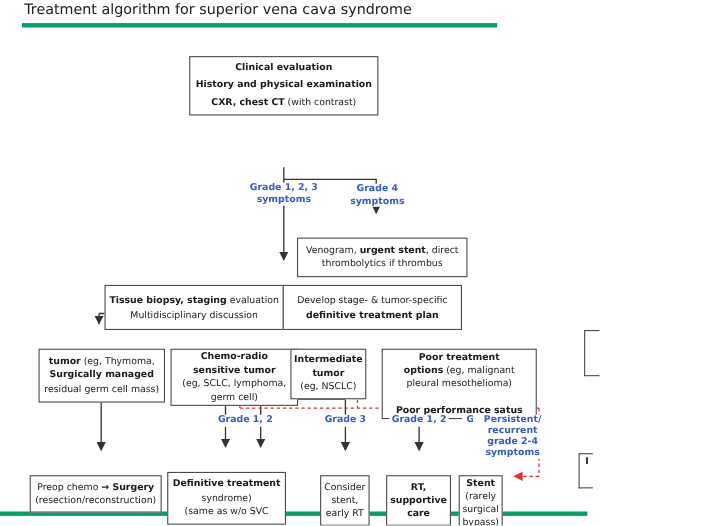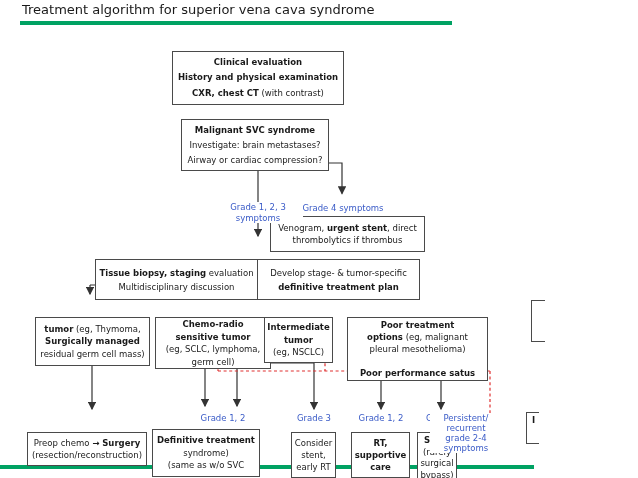--- a/index.html
+++ b/index.html
@@ -10,21 +10,21 @@
   #connectors{position:absolute;left:0;top:0;z-index:1;}
   .ln{stroke:var(--line_dark,#333);stroke-width:1.2;fill:none;}
   .red{stroke:var(--dash_red,#E03030);stroke-width:1.2;fill:none;stroke-dasharray:3,2.6;}
   .fc-box{position:absolute;z-index:2;background:#fff;border:1.5px solid var(--box_border,#4a4a4a);
           box-sizing:border-box;display:flex;flex-direction:column;justify-content:center;
           text-align:center;font-size:8.5px;line-height:12.5px;padding:1px 2px;margin-top:19px;}
   .fc-box .bl{white-space:nowrap;}
   .fc-box .b{font-weight:bold;}
   .roomy{line-height:15.5px;}
   .flabel{position:absolute;z-index:2;background:#fff;color:var(--label_blue,#3A5BC7);
-          font-size:8.5px;font-weight:normal;text-align:center;line-height:10.5px;white-space:pre-line;margin-top:36px;}
+          font-size:8.5px;font-weight:bold;text-align:center;line-height:10.5px;white-space:pre-line;}
   .bracket{position:absolute;z-index:2;box-sizing:border-box;
            border-left:1.5px solid var(--box_border,#4a4a4a);
            border-top:1.5px solid var(--box_border,#4a4a4a);
            border-bottom:1.5px solid var(--box_border,#4a4a4a);}
   .frag{position:absolute;left:5px;top:2px;font-size:8.5px;font-weight:bold;color:var(--text_dark,#1a1a1a);}
 </style>
 </head>
 <body>
 
 <div id="stage">
@@ -70,25 +70,20 @@
     <path class="red" d="M457,362.5 V371"></path>
     <path class="red" d="M218,371 H490"></path>
     <path class="red" d="M490,371 V433"></path>
     <path class="red" d="M490,433 H468" marker-end="url(#mR)"></path>
   </svg>
 
   <div class="fc-box roomy" style="left:172px;top:32px;width:172px;height:54px">
       <div class="bl"><span class="b">Clinical evaluation</span></div>
       <div class="bl"><span class="b">History and physical examination</span></div>
       <div class="bl"><span class="b">CXR, chest CT</span><span> (with contrast)</span></div>
-    </div>
-  <div class="fc-box roomy" style="left:181px;top:100px;width:148px;height:52px;line-height:15px">
-      <div class="bl"><span class="b">Malignant SVC syndrome</span></div>
-      <div class="bl"><span>Investigate: brain metastases?</span></div>
-      <div class="bl"><span>Airway or cardiac compression?</span></div>
     </div>
   <div class="fc-box" style="left:270px;top:197px;width:155px;height:36px">
       <div class="bl"><span>Venogram, </span><span class="b">urgent stent</span><span>, direct</span></div>
       <div class="bl"><span>thrombolytics if thrombus</span></div>
     </div>
   <div class="fc-box" style="left:95px;top:240px;width:163px;height:41px;line-height:14px">
       <div class="bl"><span class="b">Tissue biopsy, staging</span><span> evaluation</span></div>
       <div class="bl"><span>Multidisciplinary discussion</span></div>
     </div>
   <div class="fc-box" style="left:257px;top:240px;width:163px;height:41px;line-height:14px">

